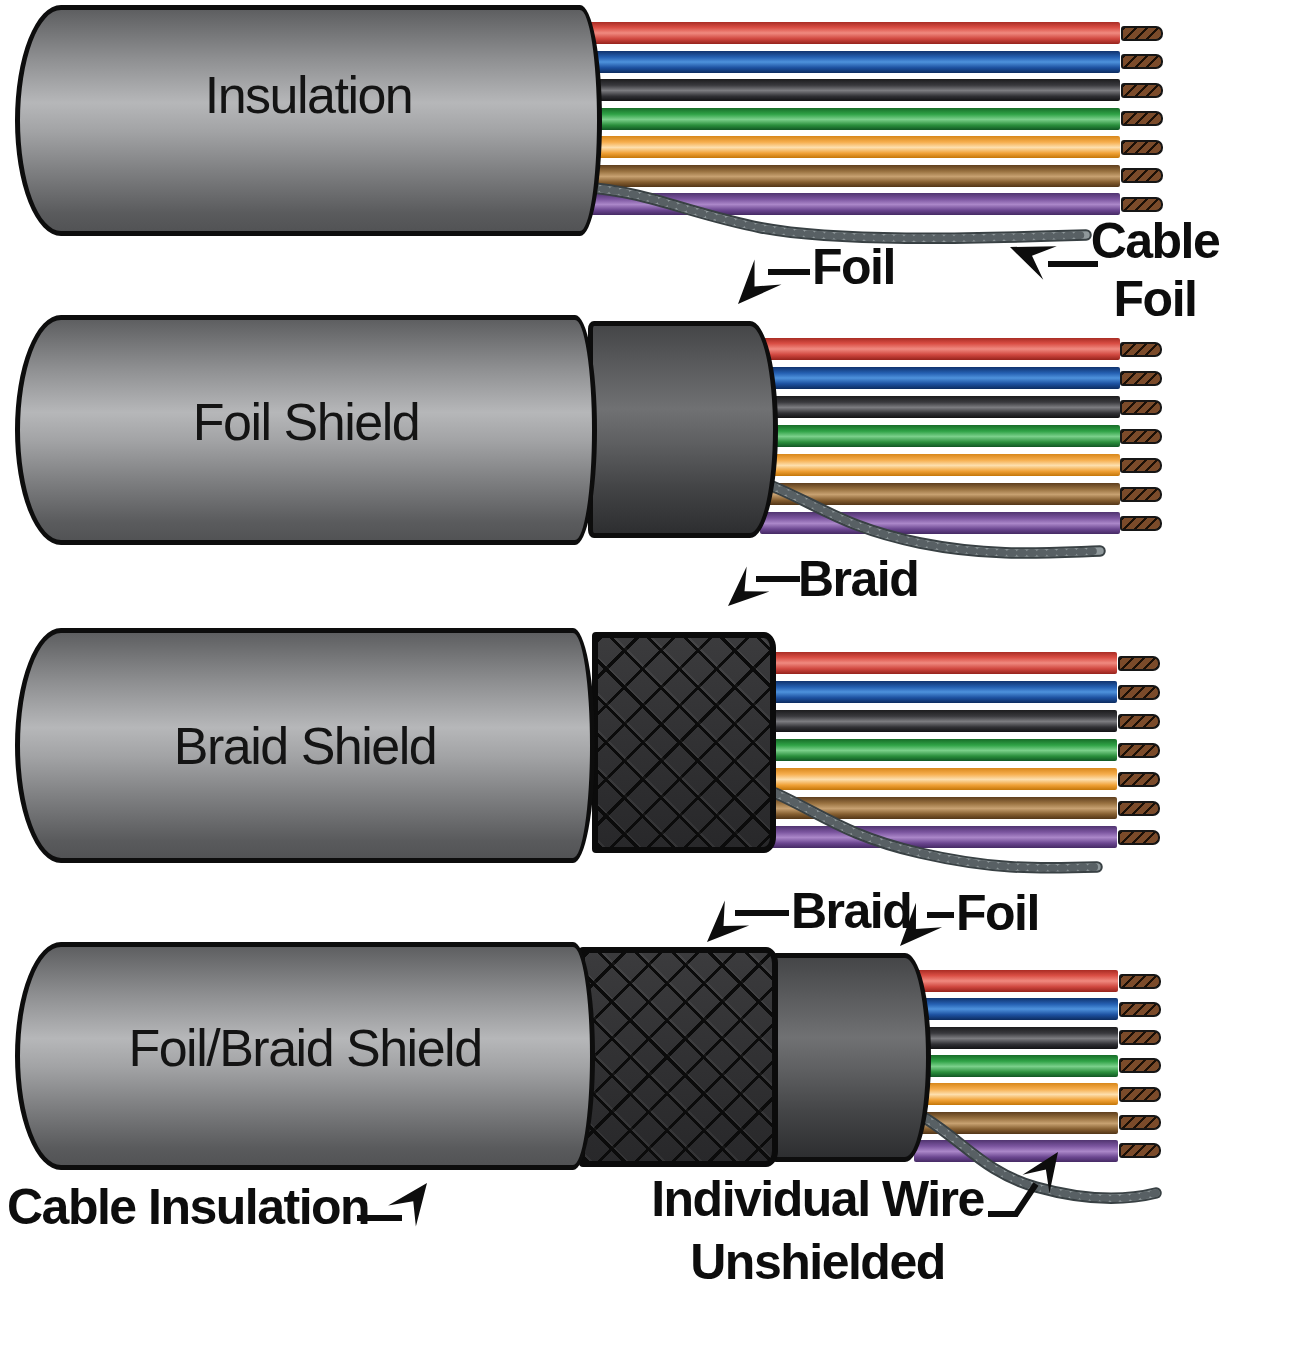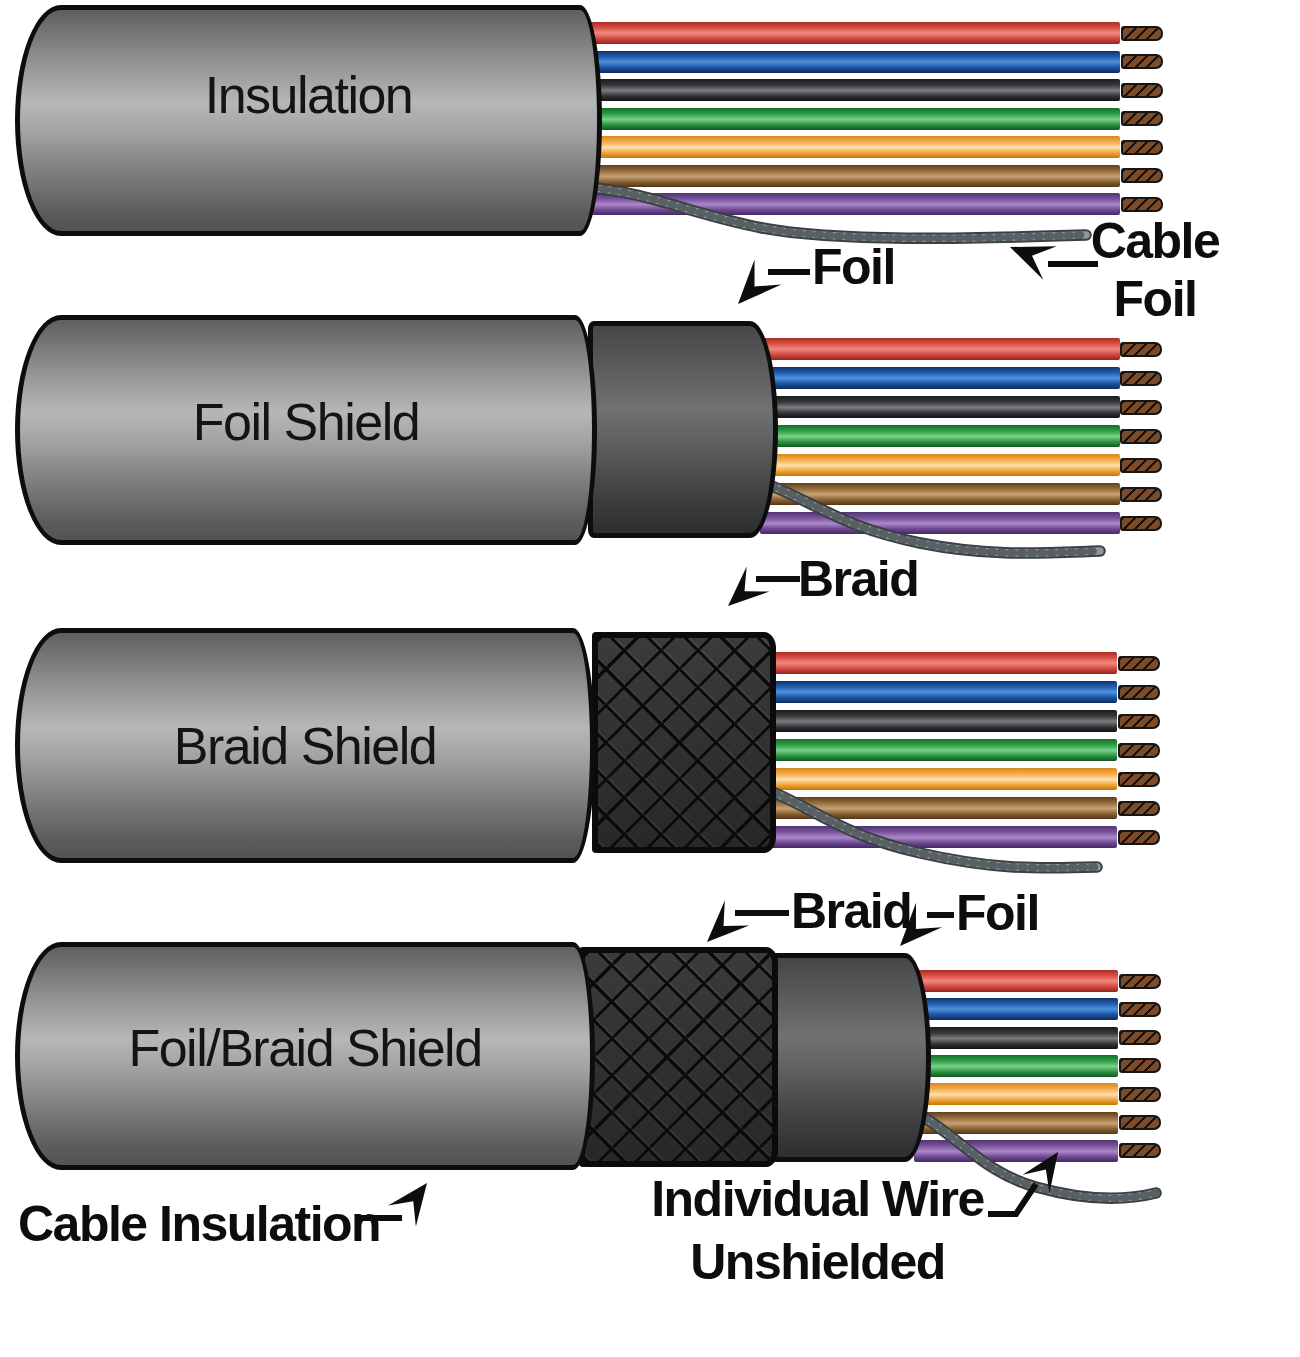--- a/index.html
+++ b/index.html
@@ -152,21 +152,21 @@
   </div>
   <div class="ann" style="left:798px;top:550px;">
     <span>Braid</span>
   </div>
   <div class="ann" style="left:791px;top:882px;">
     <span>Braid</span>
   </div>
   <div class="ann" style="left:956px;top:884px;">
     <span>Foil</span>
   </div>
-  <div class="ann" style="left:18px;top:1178px;margin-top:17px;">
+  <div class="ann" style="left:7px;top:1178px;">
     <span>Cable Insulation</span>
   </div>
   <div class="ann center" style="left:640px;top:1168px;width:355px;line-height:1.26;">
     <div>Individual Wire</div>
     <div>Unshielded</div>
   </div>
 
   <svg id="svg-arrows" class="layer" width="1300" height="1357">
       <polyline points="1048,264 1098,264" fill="none" stroke="#0d0d0d" stroke-width="6"></polyline>
       <path d="M1010,247 L1043.28,279.8 L1032,255.8 L1056.72,246.2 Z" fill="#0d0d0d"></path>

